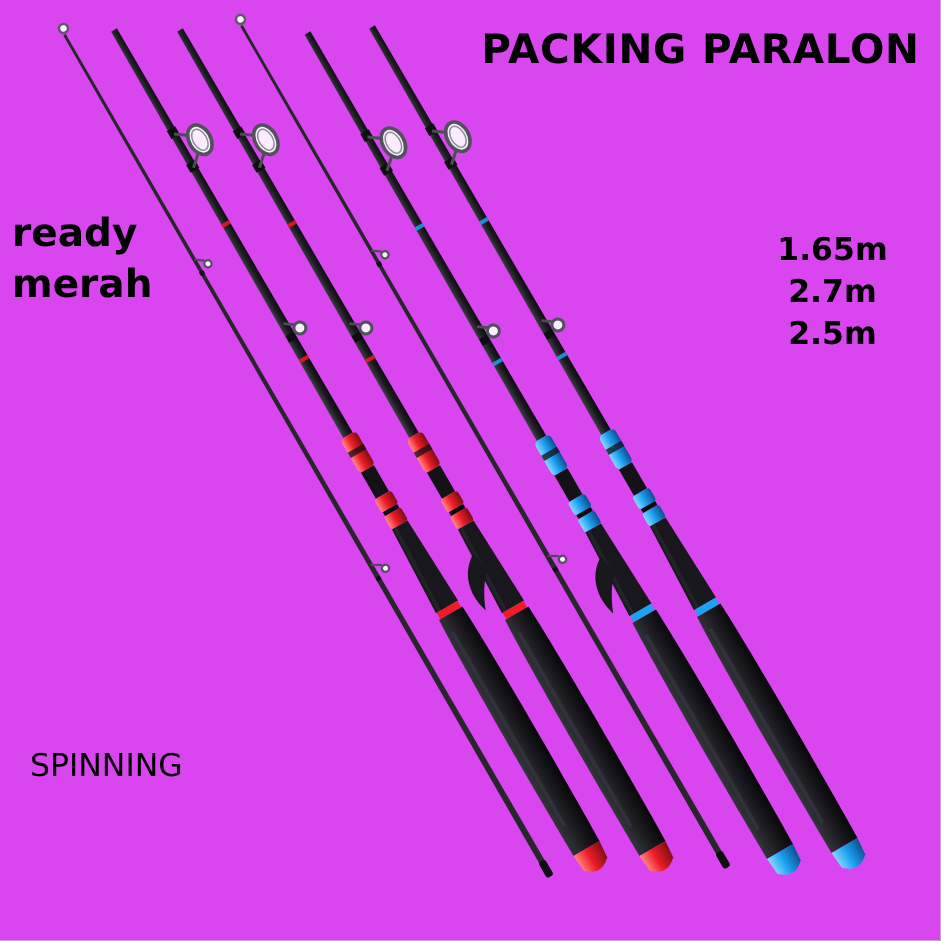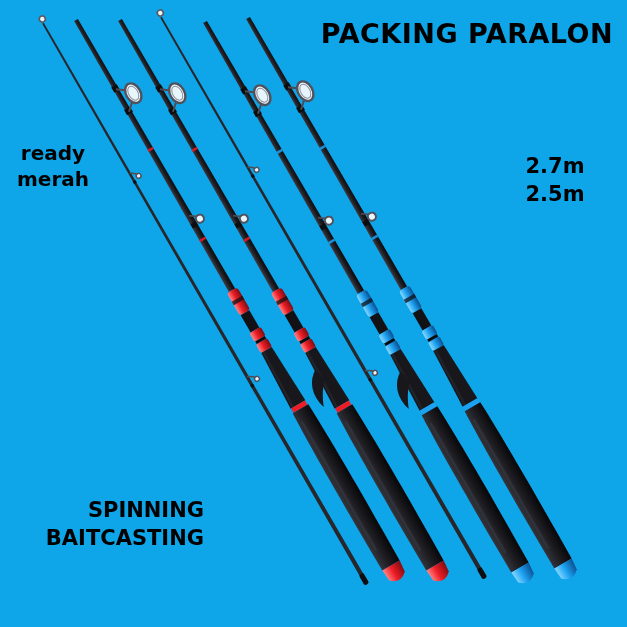--- a/index.html
+++ b/index.html
@@ -1,23 +1,23 @@
 <!DOCTYPE html>
 <html><head>
 <meta charset="utf-8">
 <style>
   html,body{margin:0;padding:0;background:#ffffff;}
   body{width:627px;height:627px;overflow:hidden;font-family:"DejaVu Sans",sans-serif;}
-  .stage{position:absolute;left:0;top:0;width:627px;height:627px;background:#0ea5e9;}
+  .stage{position:absolute;left:0;top:0;width:627px;height:627px;background:#d946ef;}
   #rods{position:absolute;left:0;top:0;}
   .overlay{position:absolute;color:#000;}
   .title{left:316px;top:18px;width:302px;text-align:center;font-size:27px;font-weight:bold;letter-spacing:.5px;white-space:nowrap;}
-  .stock-note{left:8px;top:140px;width:90px;text-align:center;font-size:20px;font-weight:bold;line-height:1.3;}
+  .stock-note{left:8px;top:140px;width:90px;text-align:left;font-size:26px;font-weight:bold;line-height:1.3;}
   .size-list{left:503px;top:153px;width:104px;text-align:center;font-size:21px;font-weight:bold;line-height:1.33;}
-  .type-note{left:20px;top:496px;width:184px;text-align:right;font-size:21px;font-weight:bold;line-height:1.35;}
+  .type-note{left:20px;top:496px;width:184px;text-align:left;font-size:21px;font-weight:normal;line-height:1.35;}
 </style>
 </head>
 <body>
 
 <div class="stage">
 
   <svg id="rods" width="627" height="627" viewBox="0 0 627 627">
       <defs>
         <linearGradient id="gBlank" x1="0" y1="0" x2="1" y2="0">
           <stop offset="0" stop-color="#3e3e46"></stop>
@@ -199,22 +199,22 @@
     </svg>
 
   <div class="overlay title">PACKING PARALON</div>
 
   <div class="overlay stock-note">
     <div>ready</div>
     <div>merah</div>
   </div>
 
   <div class="overlay size-list">
+    <div>1.65m</div>
     <div>2.7m</div>
     <div>2.5m</div>
   </div>
 
   <div class="overlay type-note">
     <div>SPINNING</div>
-    <div>BAITCASTING</div>
   </div>
 
 </div>
 
 </body></html>

